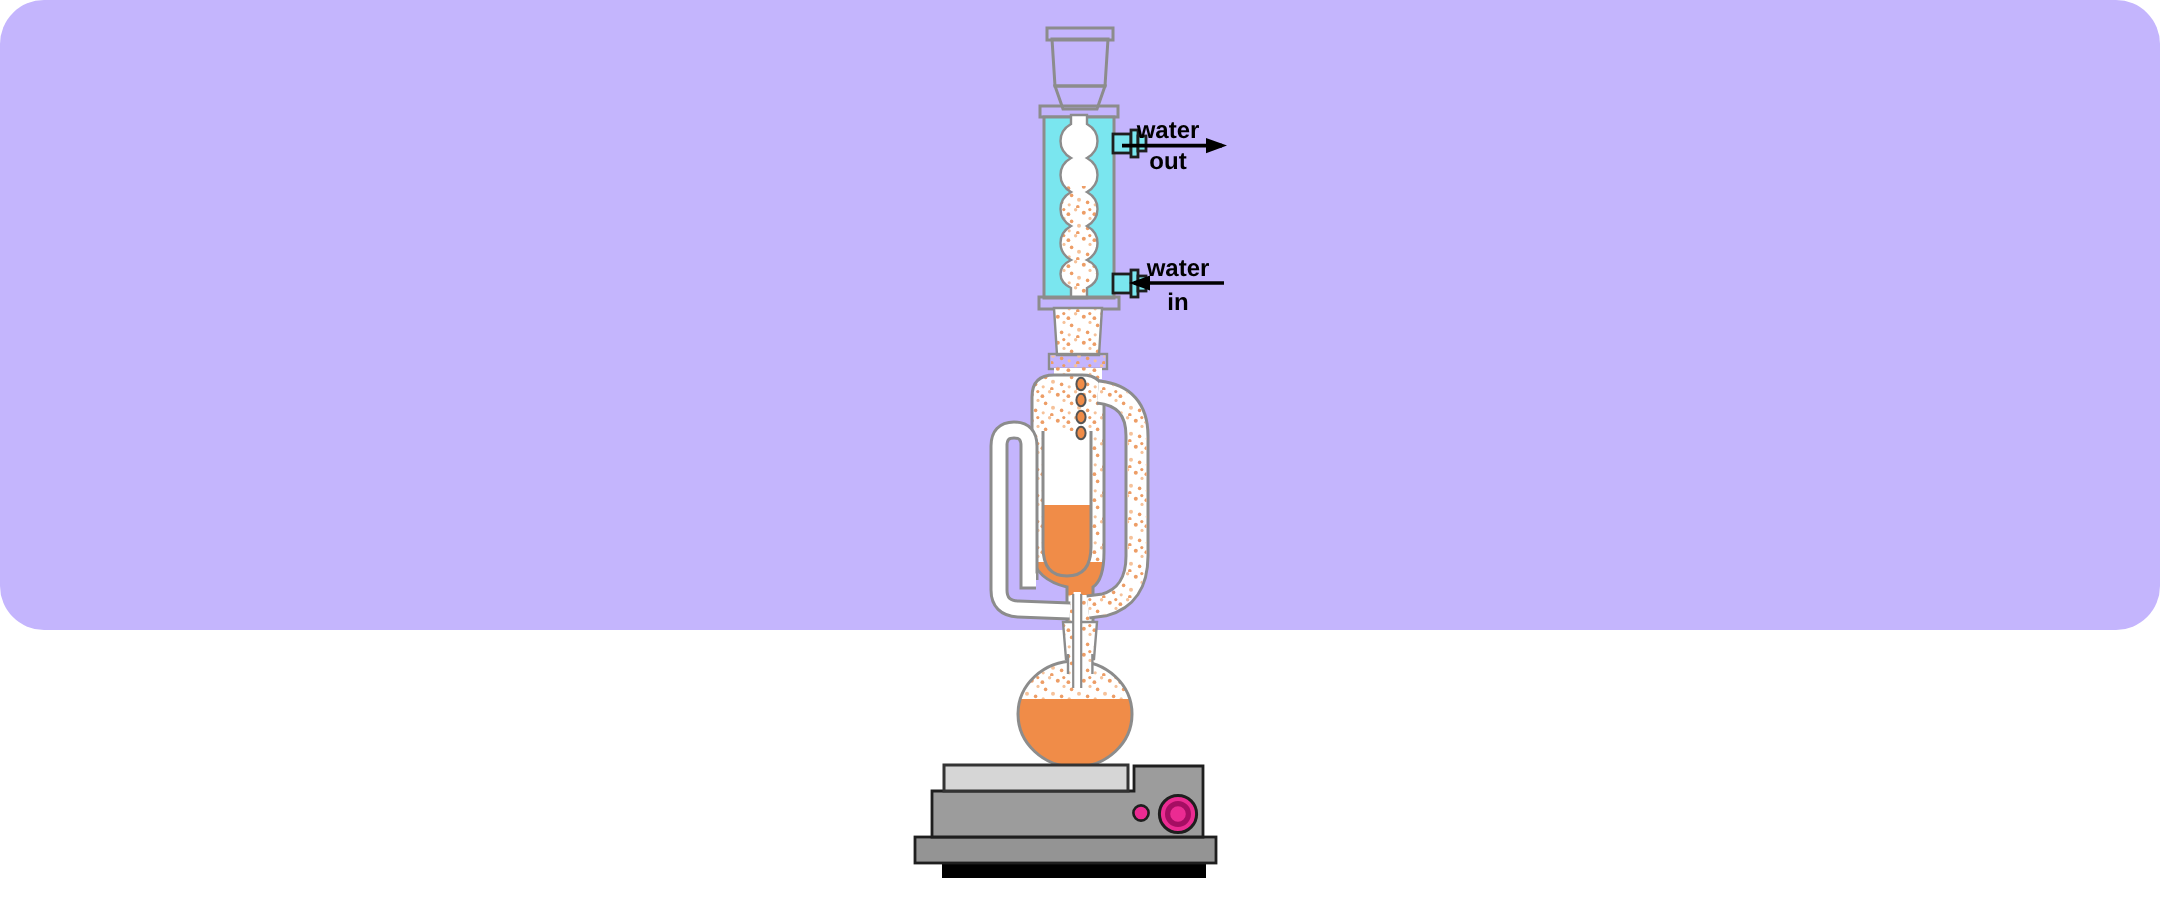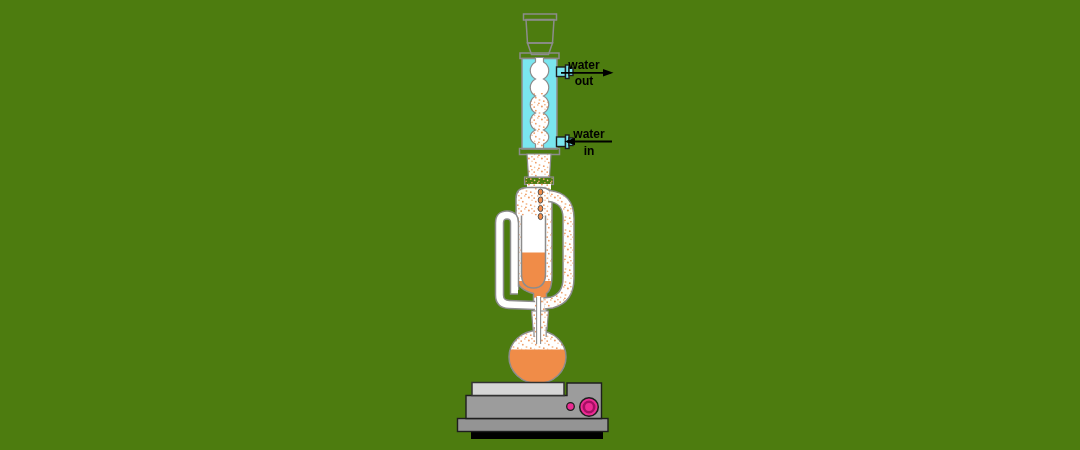--- a/index.html
+++ b/index.html
@@ -1,16 +1,16 @@
 <!DOCTYPE html>
 <html style="--cooling-water: #7AE6EF; --solvent-liquid: #F08C48; --vapor-speckle: #ED9D66; --vapor-speckle-light: #F6C29A; --glass-outline: #8C8C8C; --label-ink: #000000; --hotplate-top: #D6D6D6; --hotplate-body: #9C9C9C; --hotplate-base: #949494; --hotplate-outline: #1E1E1E; --knob-pink: #EB2B92; --knob-ring: #A50E63; --shadow-black: #000000;"><head>
 <meta charset="utf-8">
 <style>
   html,body{margin:0;padding:0;width:1080px;height:450px;background:#fff;overflow:hidden;}
-  #stage{position:relative;width:1080px;height:450px;background:#4d7c0f;}
+  #stage{position:relative;width:1080px;height:315px;background:#c4b5fd;border-radius:22px;}
   svg{position:absolute;left:0;top:0;}
   text.lbl{font-family:"Liberation Sans",sans-serif;font-weight:bold;font-size:12px;fill:var(--label-ink);text-anchor:middle;}
   .wfill{fill:#ffffff;}
   .spfill{fill:url(#sp);}
   .glassline{fill:none;stroke:var(--glass-outline);stroke-width:1.5;}
   .glassline-thin{fill:none;stroke:var(--glass-outline);stroke-width:1.2;}
   .cyanfill{fill:var(--cooling-water);}
   .orangefill{fill:var(--solvent-liquid);}
   .darkline{stroke:var(--hotplate-outline);stroke-width:1.4;}
   .sp-a{fill:var(--vapor-speckle);}

